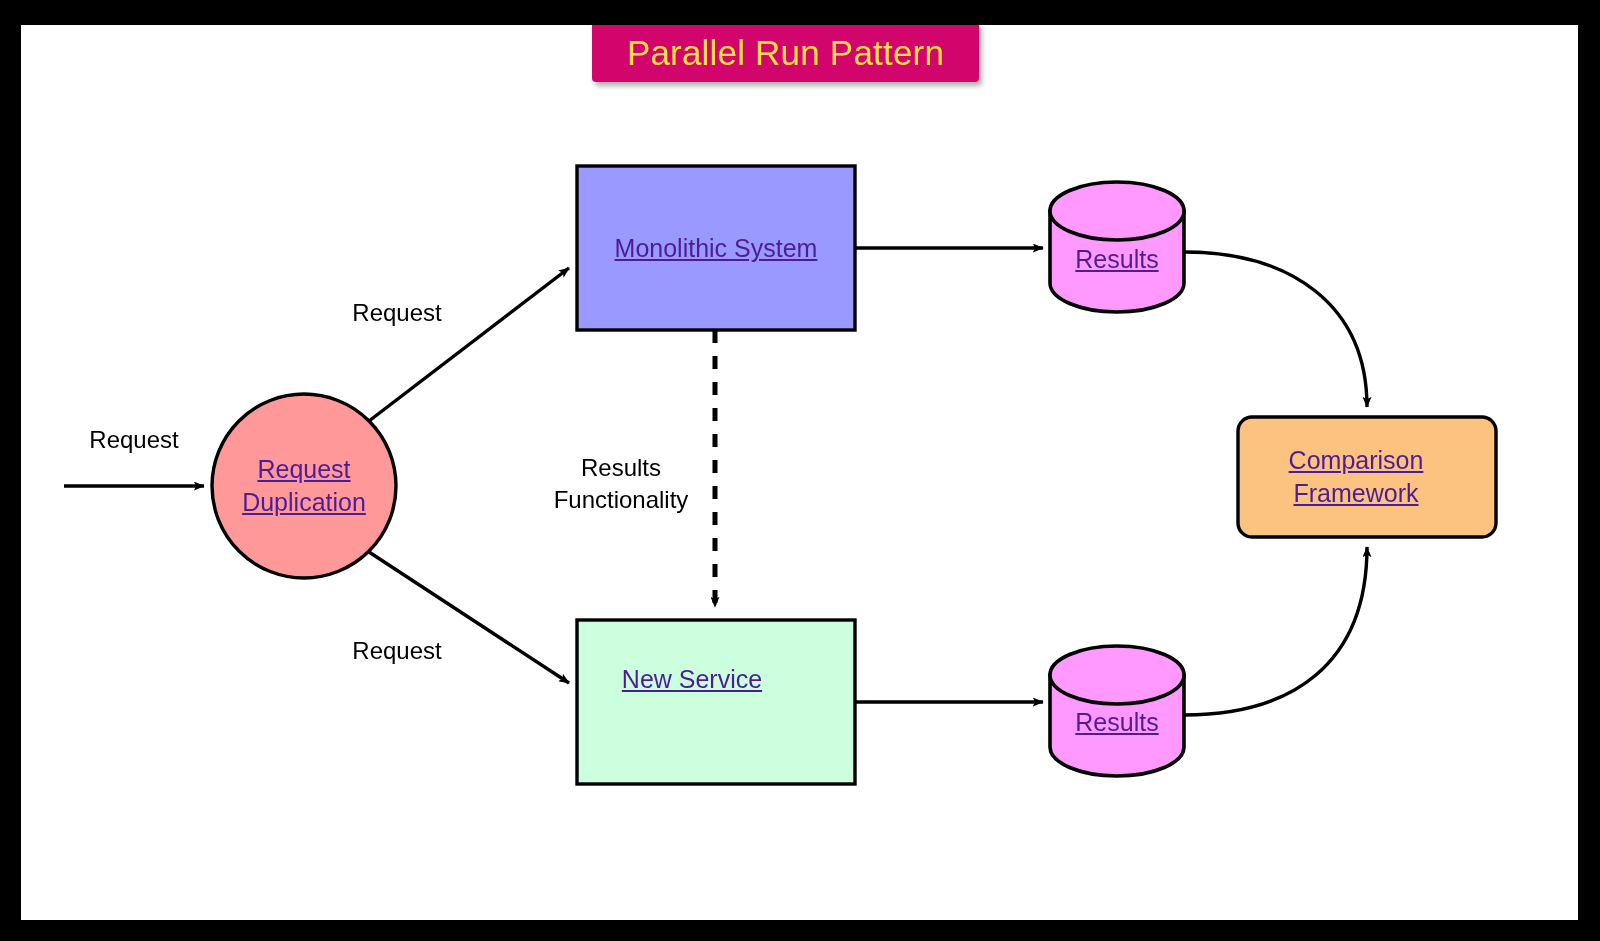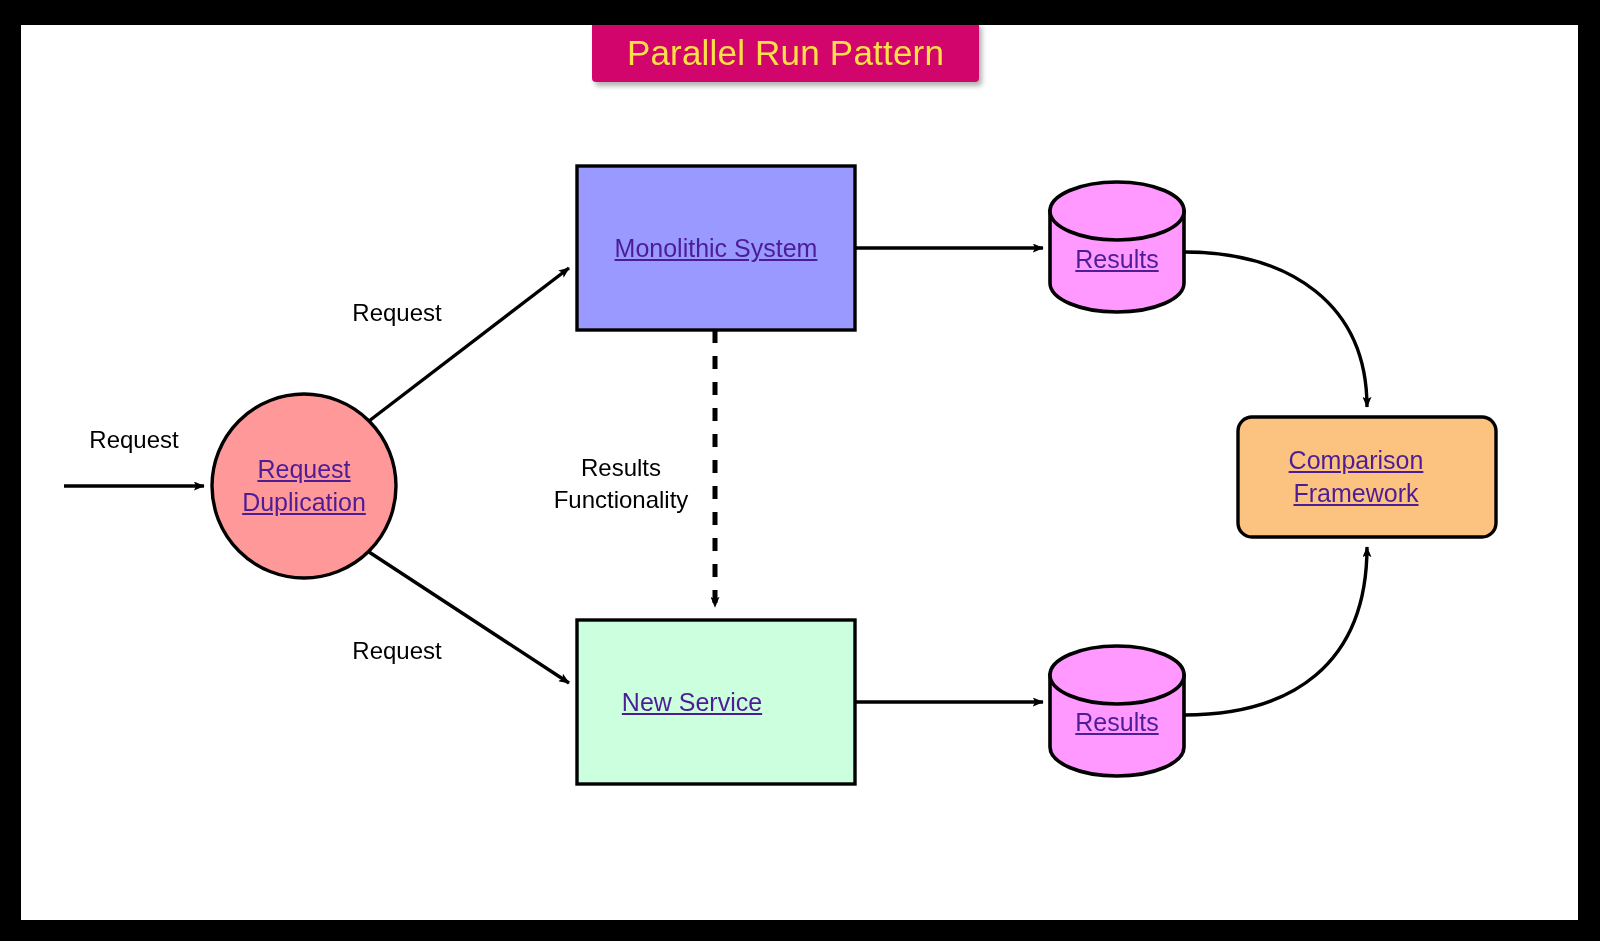--- a/index.html
+++ b/index.html
@@ -161,21 +161,21 @@
         <ellipse cx="1096" cy="650" rx="67" ry="29" fill="#ff99ff" stroke="#000000" stroke-width="3.6"></ellipse>
       </g>
     </svg>
 
     <div id="title-badge">
       <span class="title-text">Parallel Run Pattern</span>
     </div>
 
     <div class="node-label" style="left:556px; top:207px; width:278px;">Monolithic System</div>
 
-    <div class="node-label" style="left:556px; top:661px; width:230px;">New Service</div>
+    <div class="node-label" style="left:556px; top:638px; width:230px;">New Service</div>
 
     <div class="node-label" style="left:183px; top:428px; width:200px;">Request
 Duplication</div>
 
     <div class="node-label" style="left:1206px; top:419px; width:258px;">Comparison
 Framework</div>
 
     <div class="node-label" style="left:1029px; top:218px; width:134px;">Results</div>
 
     <div class="node-label" style="left:1029px; top:681px; width:134px;">Results</div>

